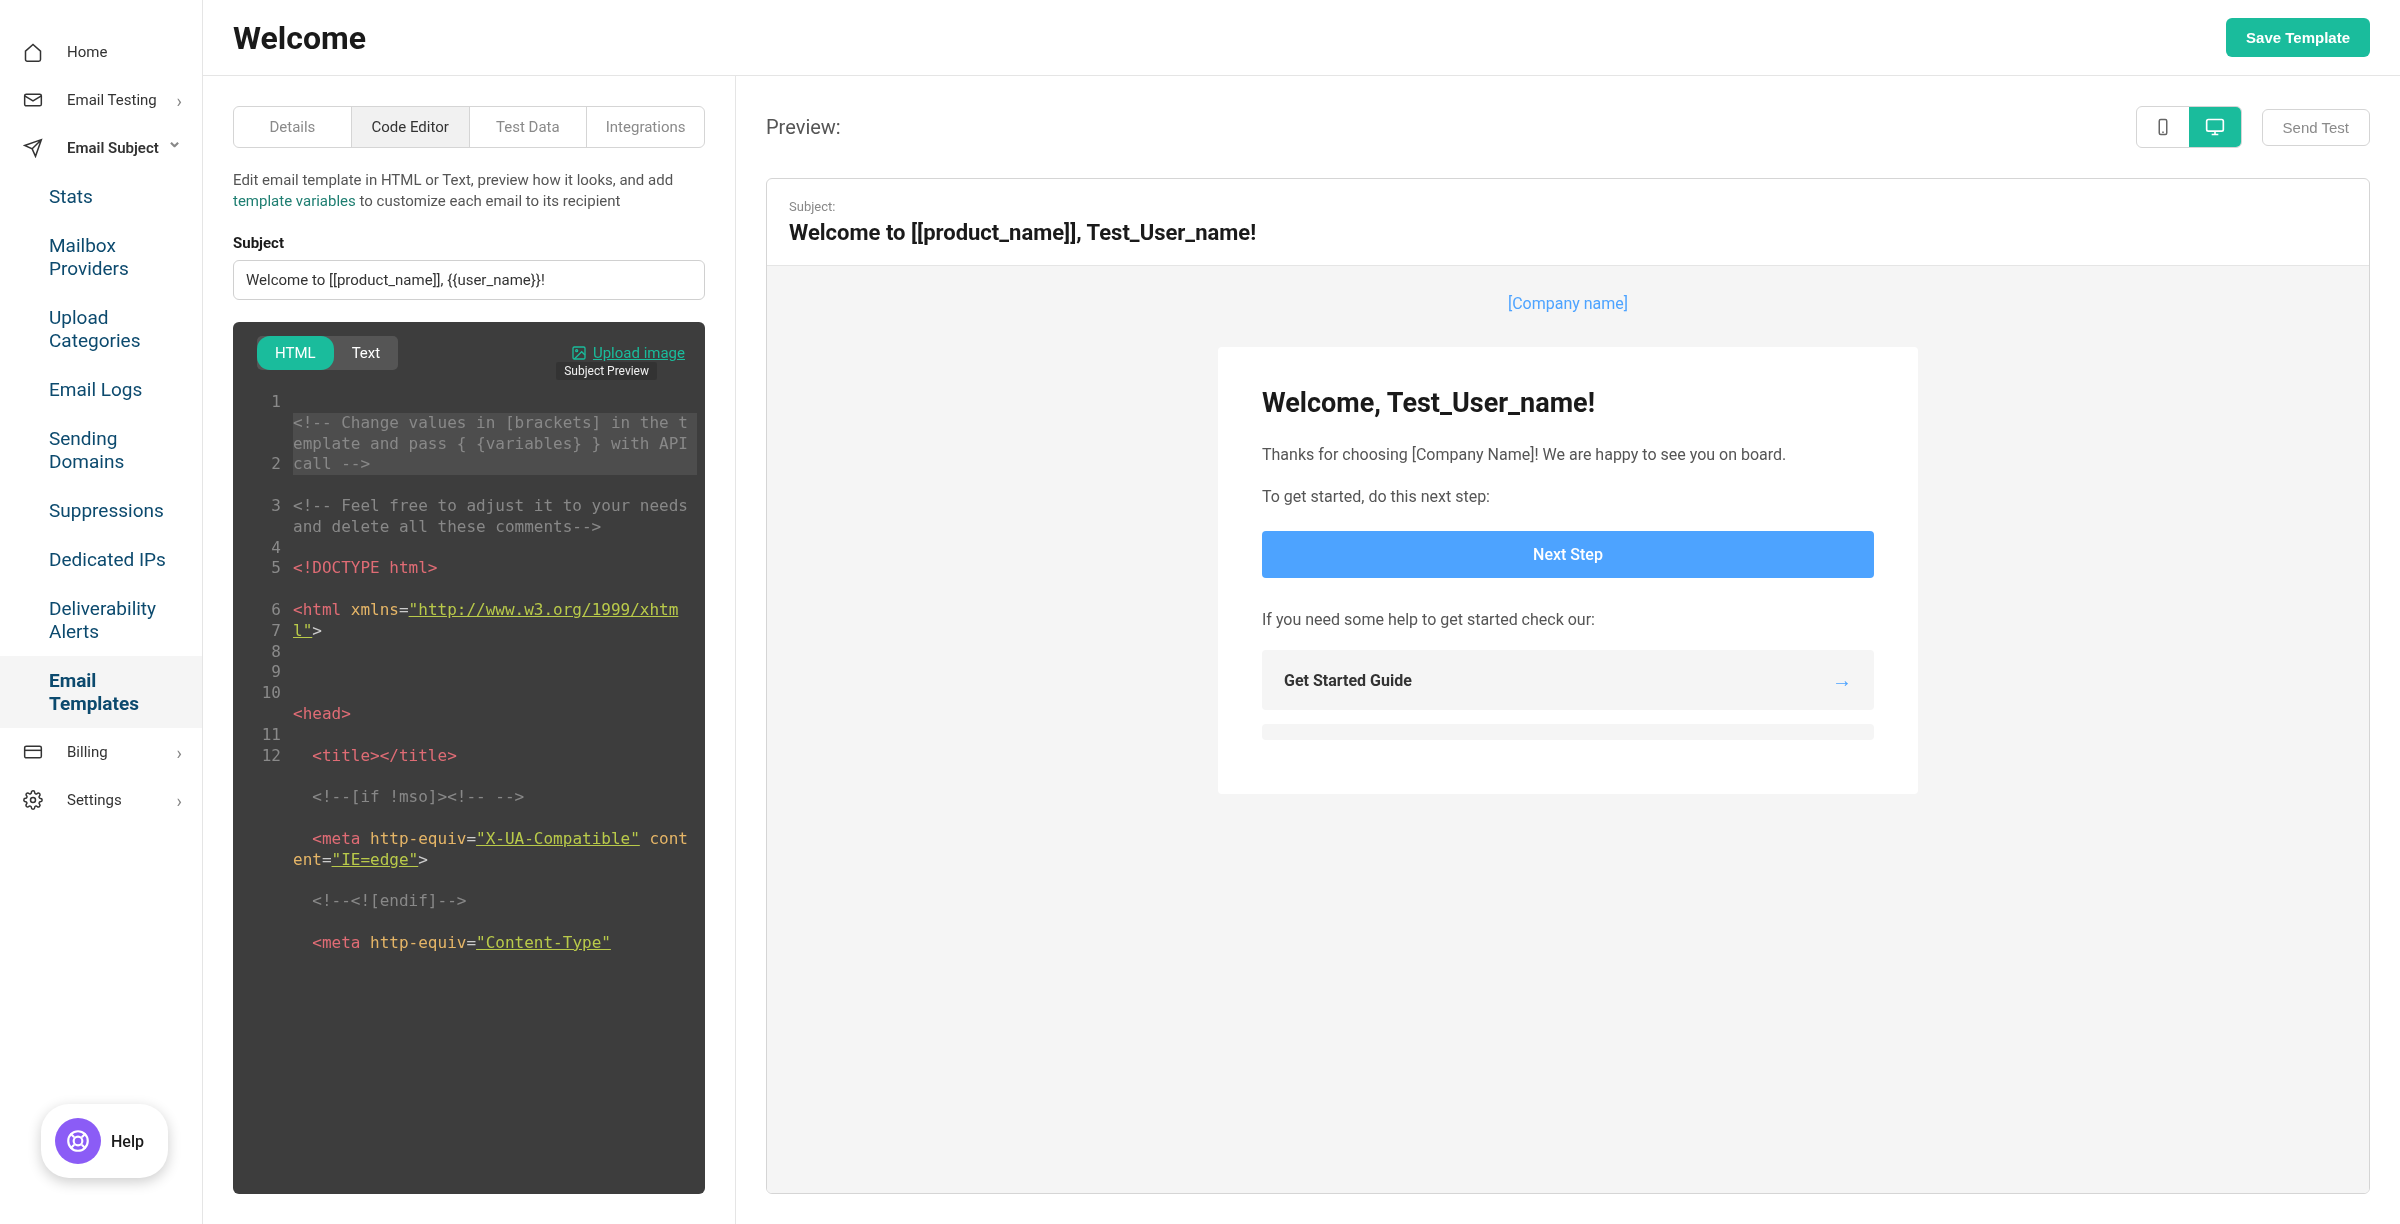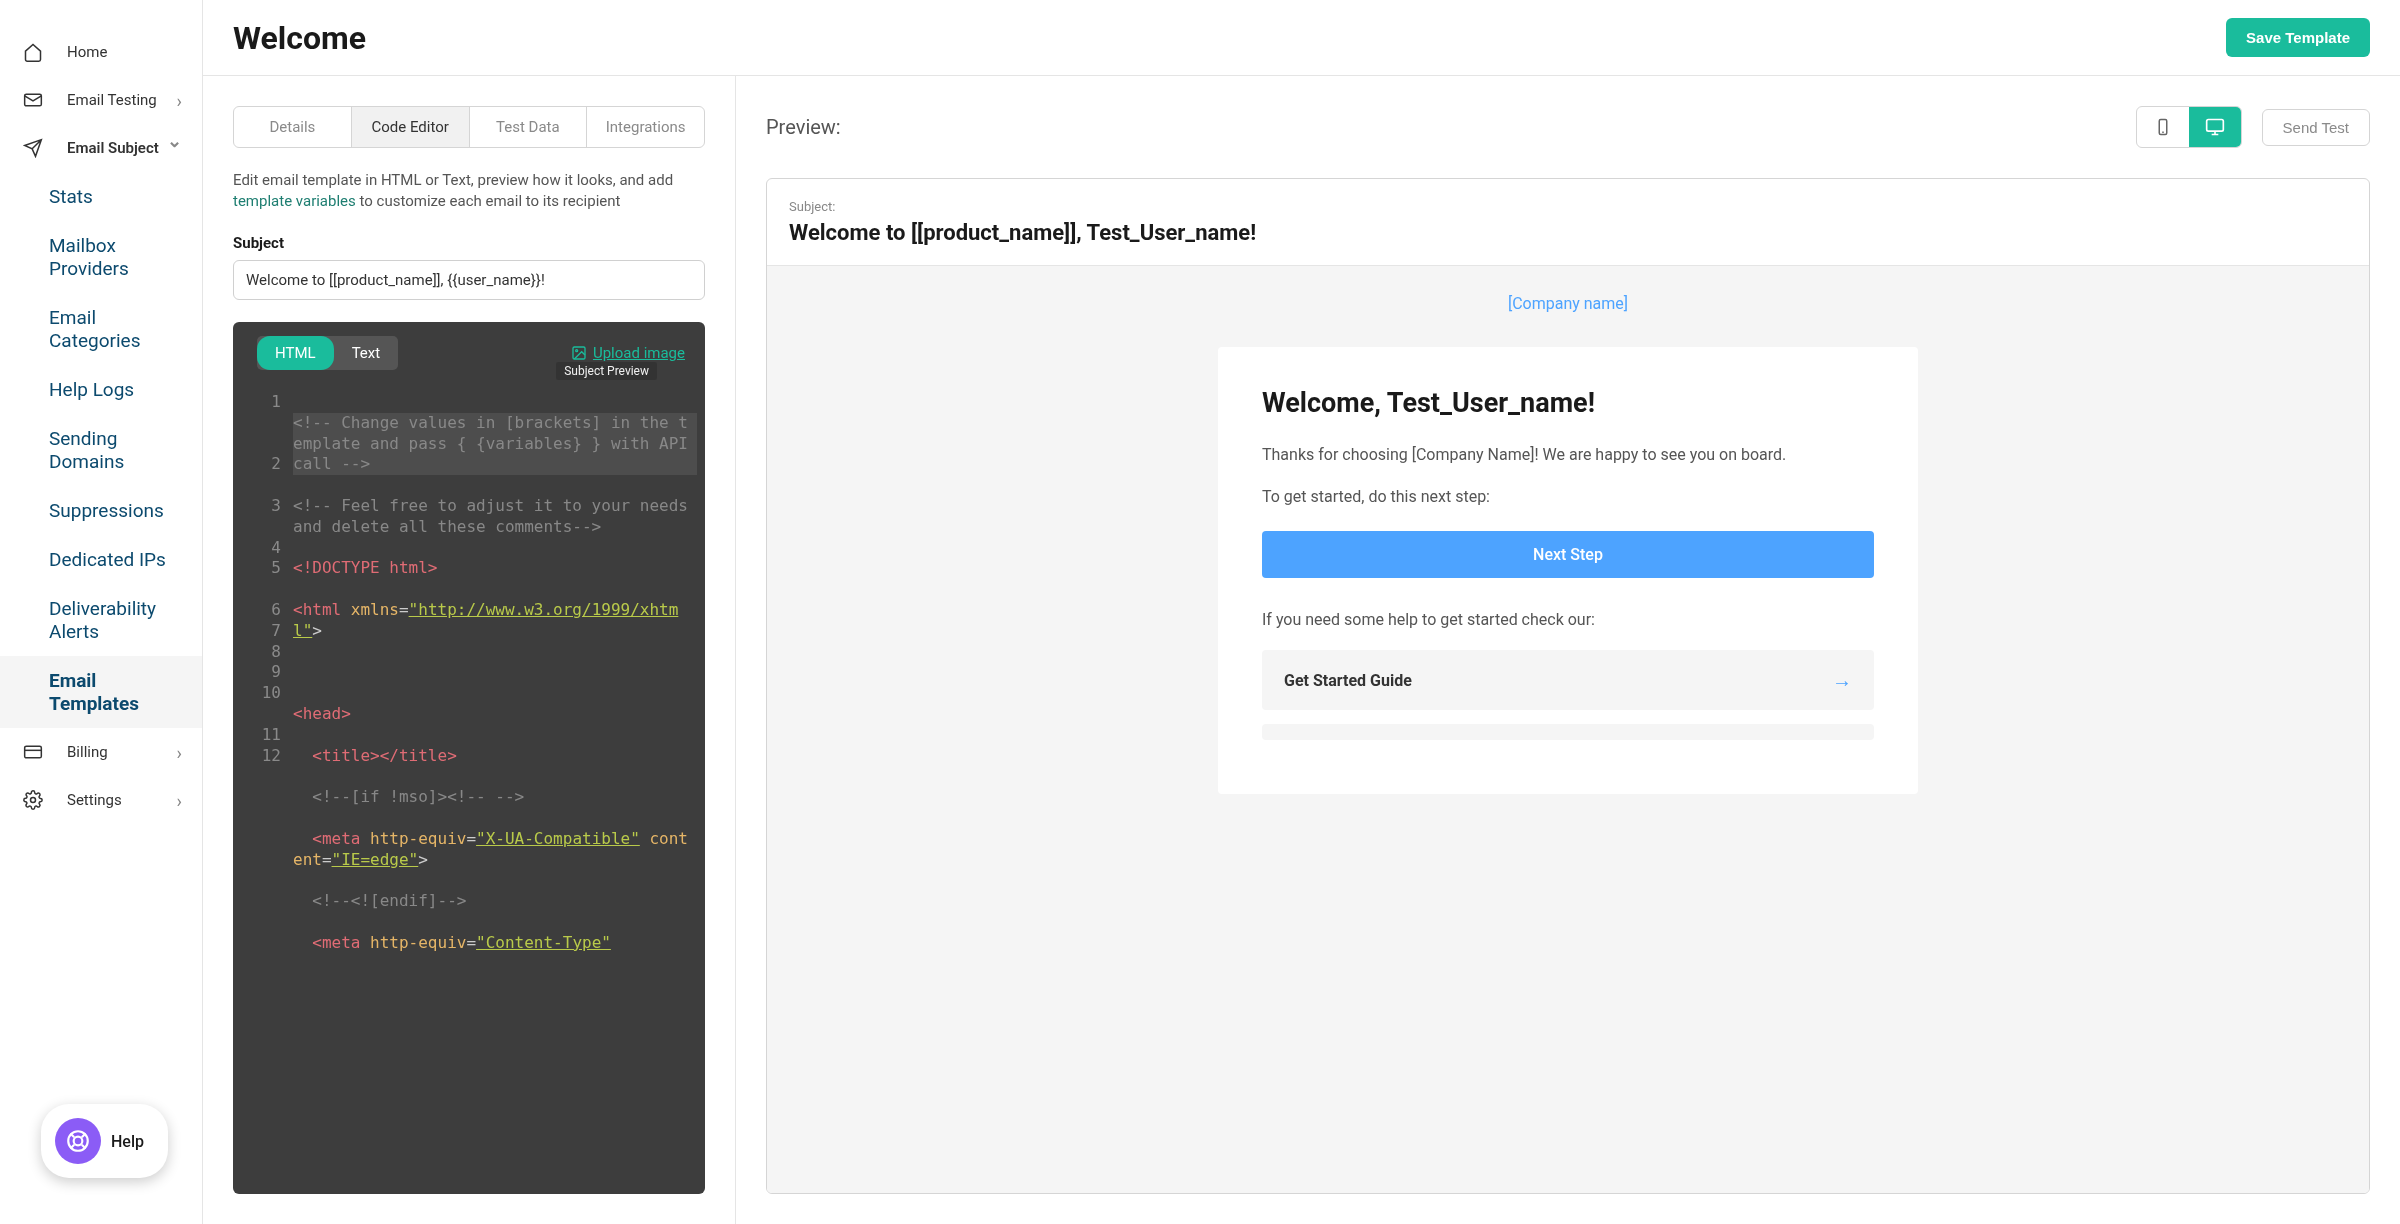--- a/index.html
+++ b/index.html
@@ -110,22 +110,22 @@
     <div class="nav-item section-open">
       <span class="icon-slot">
         <svg width="20" height="20" viewBox="0 0 24 24" fill="none" stroke="currentColor" stroke-width="1.8">
             <path d="M22 2L11 13M22 2l-7 20-4-9-9-4 20-7z"></path>
           </svg>
       </span>
       <span>Email Subject</span>
     </div>
     <div class="sub-item">Stats</div>
     <div class="sub-item">Mailbox Providers</div>
-    <div class="sub-item">Email Categories</div>
-    <div class="sub-item">Help Logs</div>
+    <div class="sub-item">Upload Categories</div>
+    <div class="sub-item">Email Logs</div>
     <div class="sub-item">Sending Domains</div>
     <div class="sub-item">Suppressions</div>
     <div class="sub-item">Dedicated IPs</div>
     <div class="sub-item">Deliverability Alerts</div>
     <div class="sub-item active">Email Templates</div>
     <div class="nav-item has-chevron">
       <span class="icon-slot">
         <svg width="20" height="20" viewBox="0 0 24 24" fill="none" stroke="currentColor" stroke-width="1.8">
             <rect x="2" y="5" width="20" height="14" rx="2"></rect>
             <line x1="2" y1="10" x2="22" y2="10"></line>

